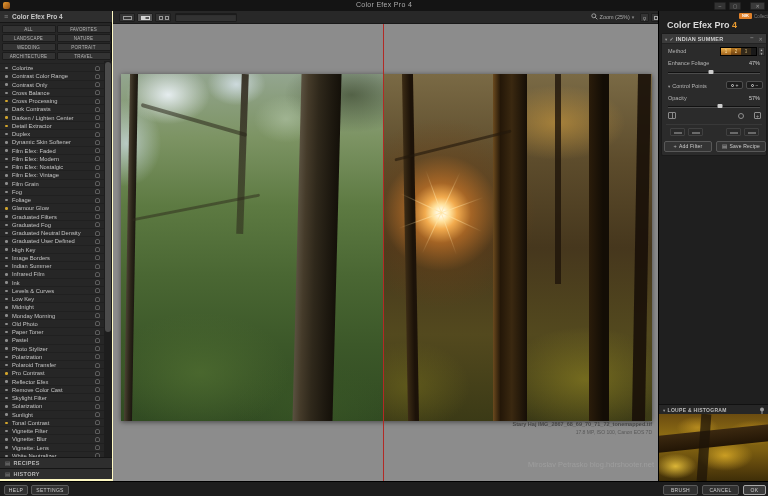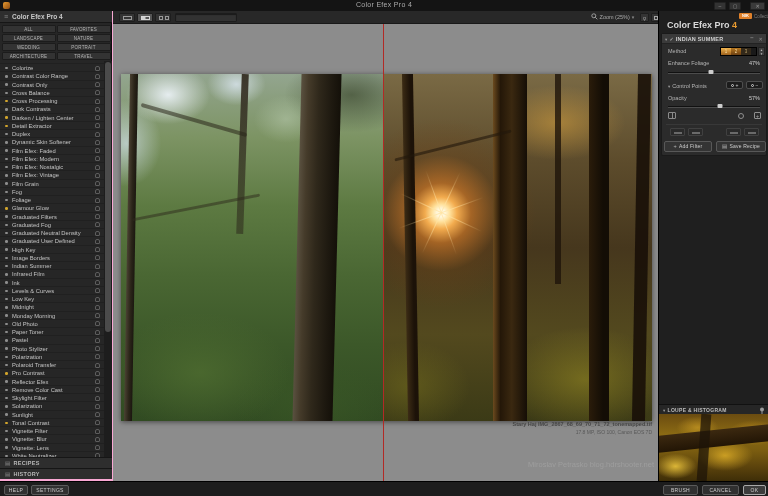--- a/index.html
+++ b/index.html
@@ -1,18 +1,18 @@
 <!DOCTYPE html>
 <html><head>
 <meta charset="utf-8">
 <style>
   * { margin:0; padding:0; box-sizing:border-box; }
   html,body { width:768px; height:496px; background:#1b1b1b; overflow:hidden;
     font-family:"Liberation Sans","DejaVu Sans",sans-serif; }
-  #app { position:absolute; left:0; top:0; width:768px; height:496px; background:#f9a8d4; }
+  #app { position:absolute; left:0; top:0; width:768px; height:496px; background:#fef9c3; }
 
   
   #titlebar { position:absolute; left:0; top:0; width:768px; height:11px; background:#141414; }
   #appicon { position:absolute; left:3px; top:2px; width:7px; height:7px;
     background:linear-gradient(135deg,#e89a30,#8a4a12); border-radius:2px; }
   #wintitle { position:absolute; left:0; top:1px; width:768px; text-align:center;
     font-size:7px; color:#ababab; letter-spacing:.3px; }
   .winctl { position:absolute; top:2px; width:12px; height:8px; background:#333; border:1px solid #222;
     color:#9a9a9a; font-size:5px; line-height:6px; text-align:center; border-radius:1px; }
   #ctl-min{ right:42px; } #ctl-max{ right:27px; } #ctl-close{ right:3px; width:15px; background:#3a3a3a; }

